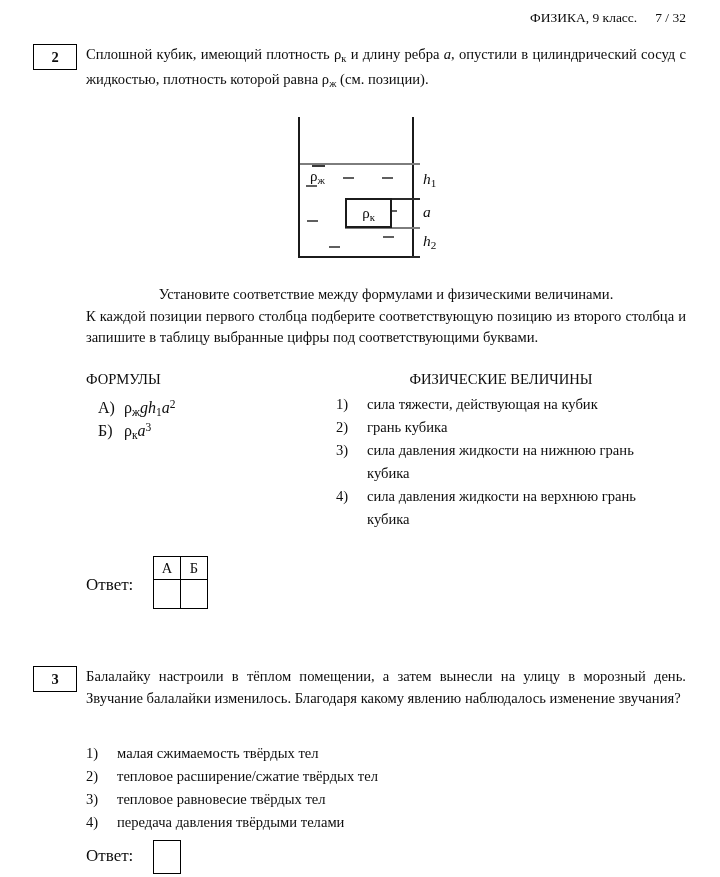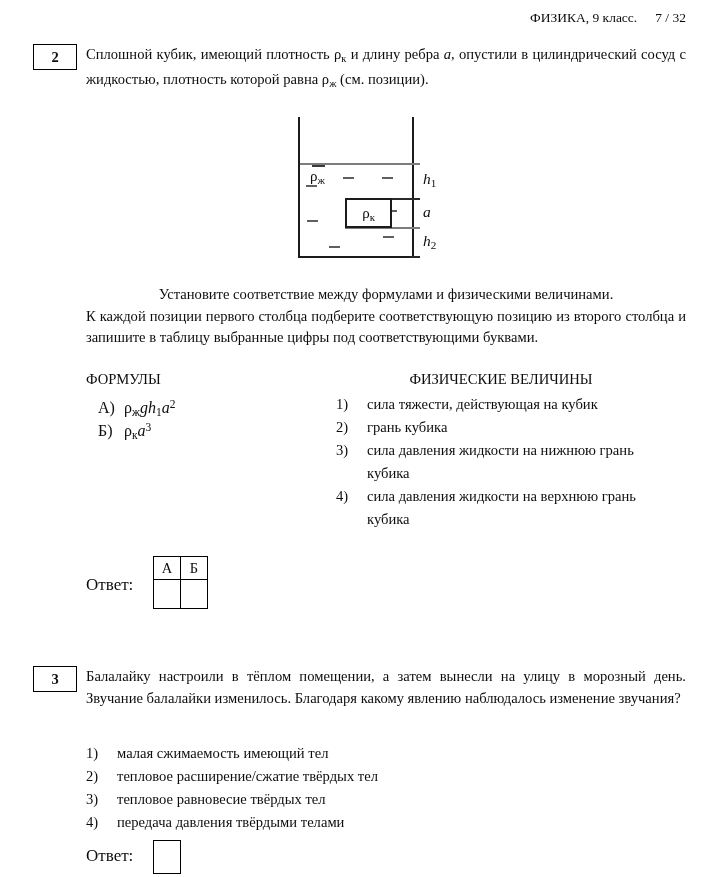--- a/index.html
+++ b/index.html
@@ -373,21 +373,21 @@
 
 <div class="task" style="top:666px;">
   <div class="task-number-box">3</div>
   <div class="task-body">
     <p class="para last-line-left">Балалайку настроили в тёплом помещении, а затем вынесли на улицу в морозный день. Звучание балалайки изменилось. Благодаря какому явлению наблюдалось изменение звучания?</p>
   </div>
 </div>
 
 <div class="option-list" style="top:742px;">
   <div class="option-row">
-    <span class="marker">1)</span><span>малая сжимаемость имеющий тел</span>
+    <span class="marker">1)</span><span>малая сжимаемость твёрдых тел</span>
   </div>
   <div class="option-row">
     <span class="marker">2)</span><span>тепловое расширение/сжатие твёрдых тел</span>
   </div>
   <div class="option-row">
     <span class="marker">3)</span><span>тепловое равновесие твёрдых тел</span>
   </div>
   <div class="option-row">
     <span class="marker">4)</span><span>передача давления твёрдыми телами</span>
   </div>

